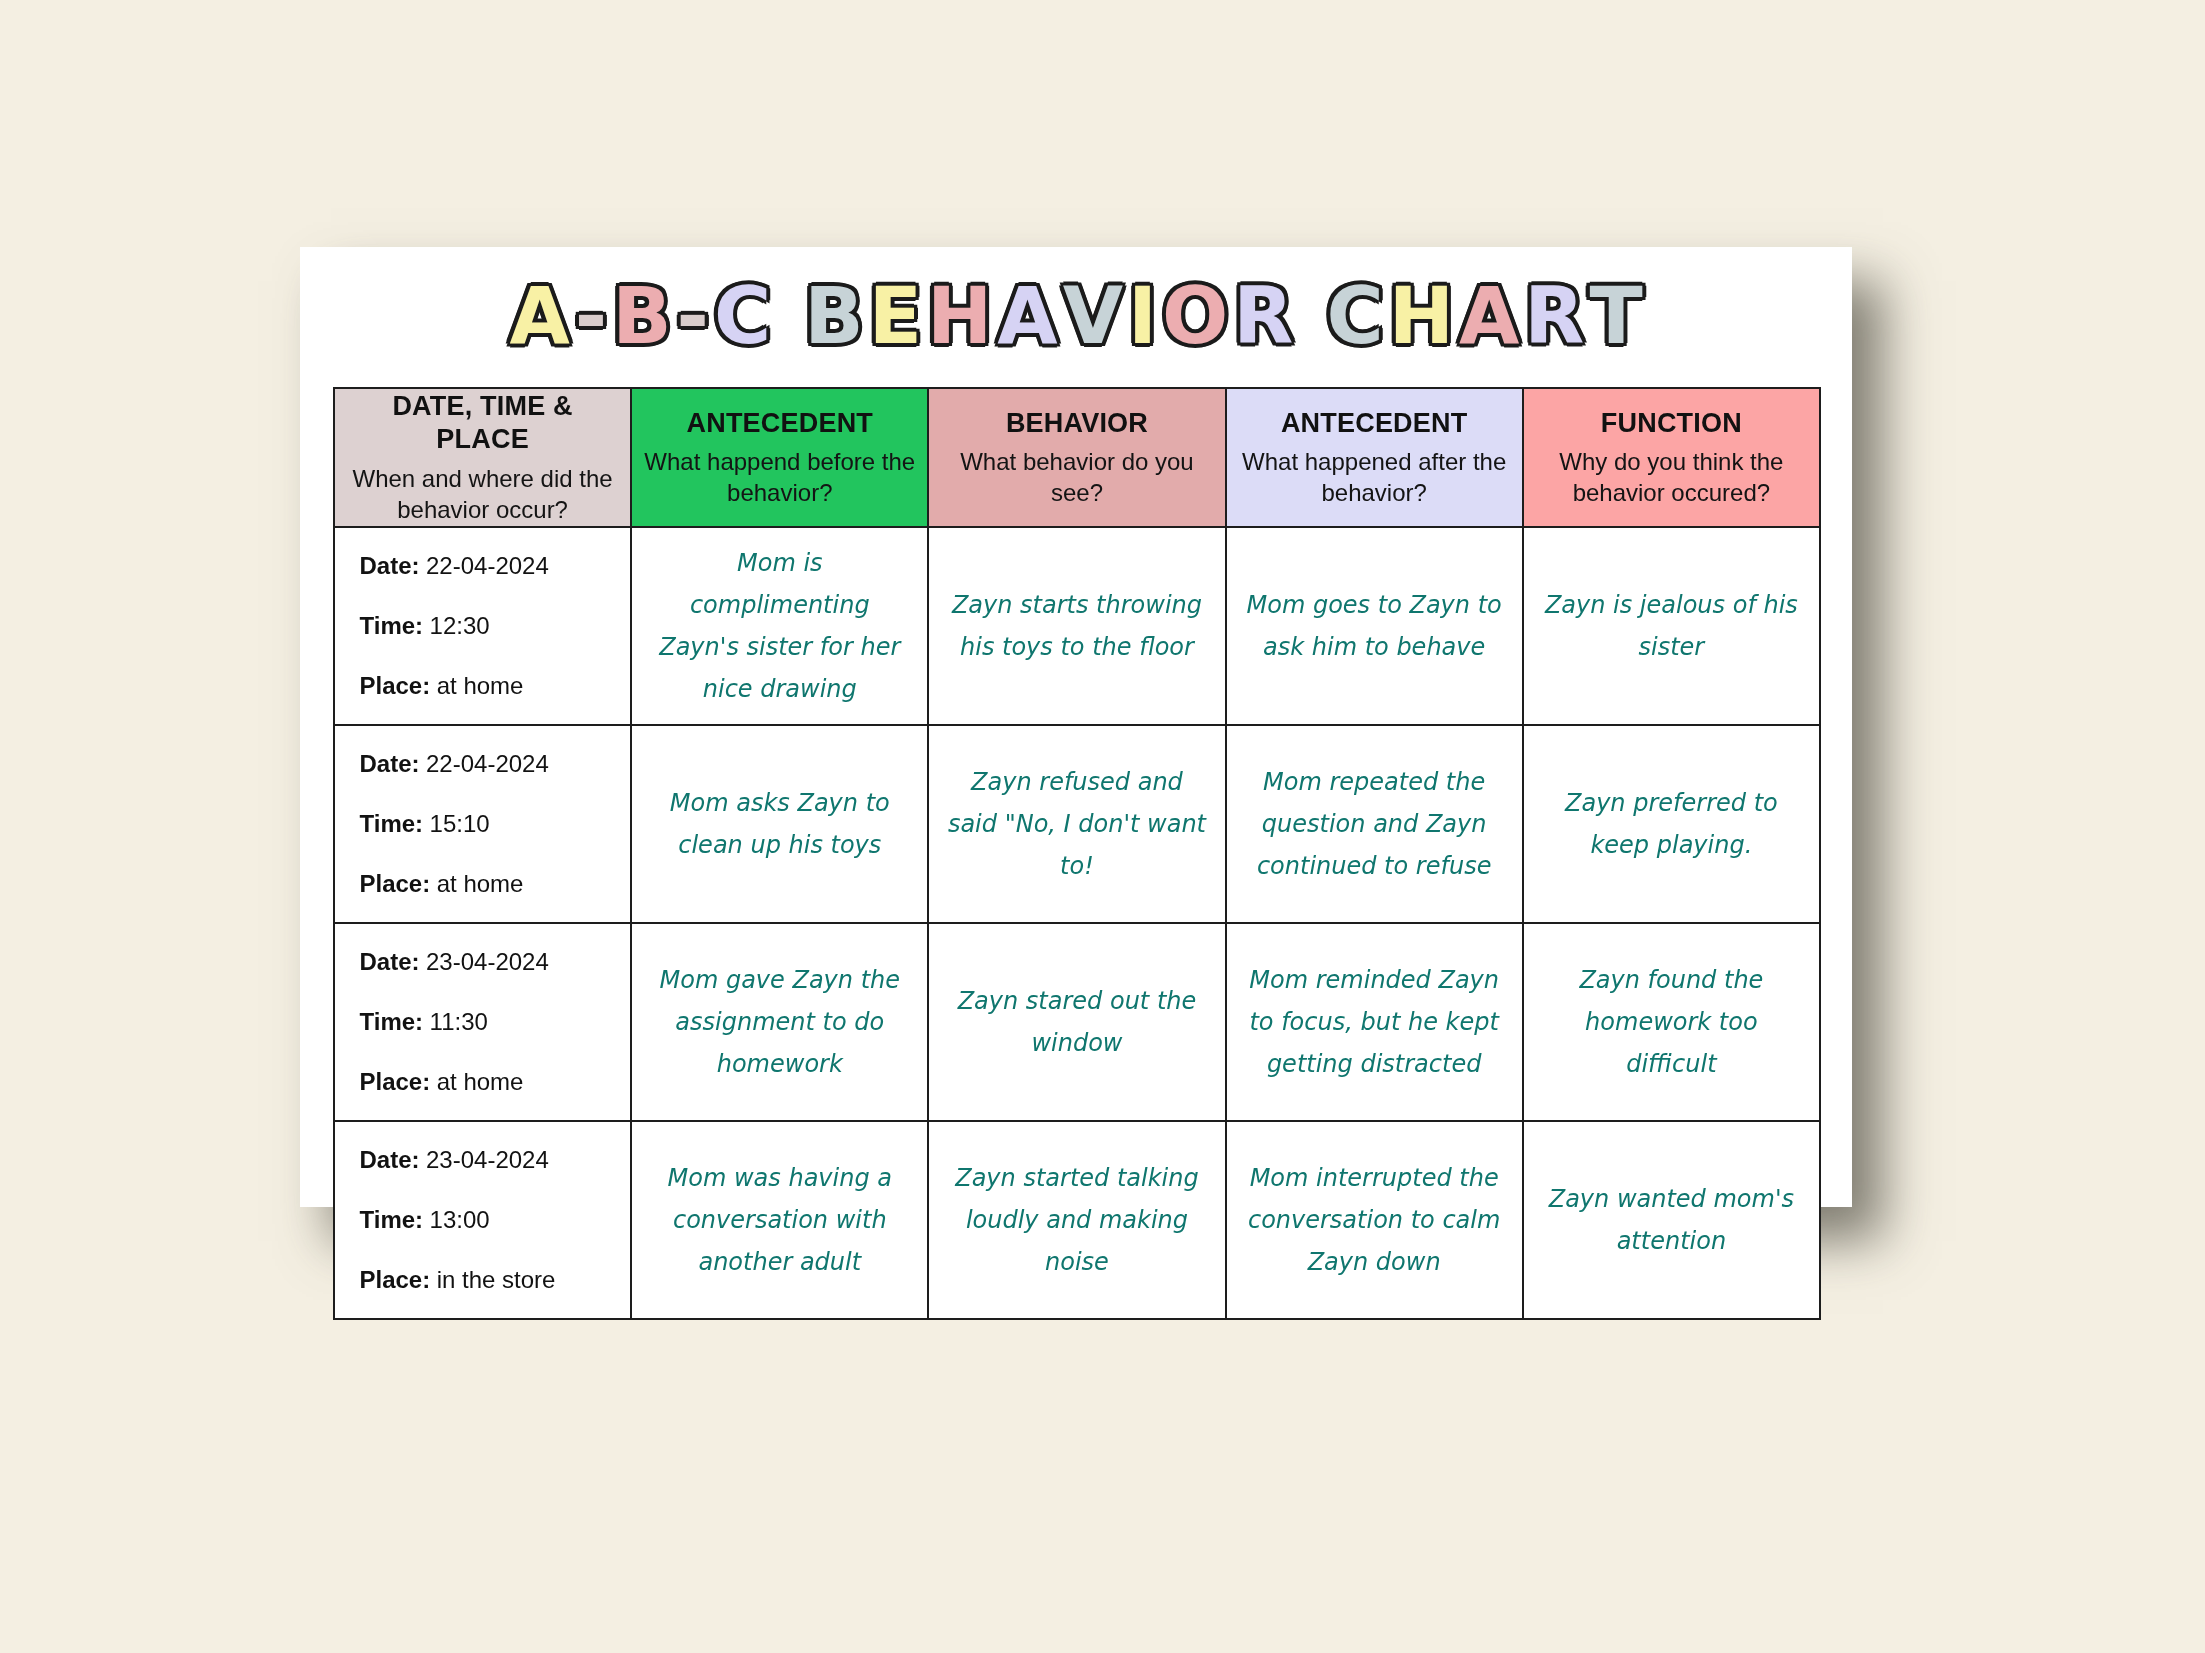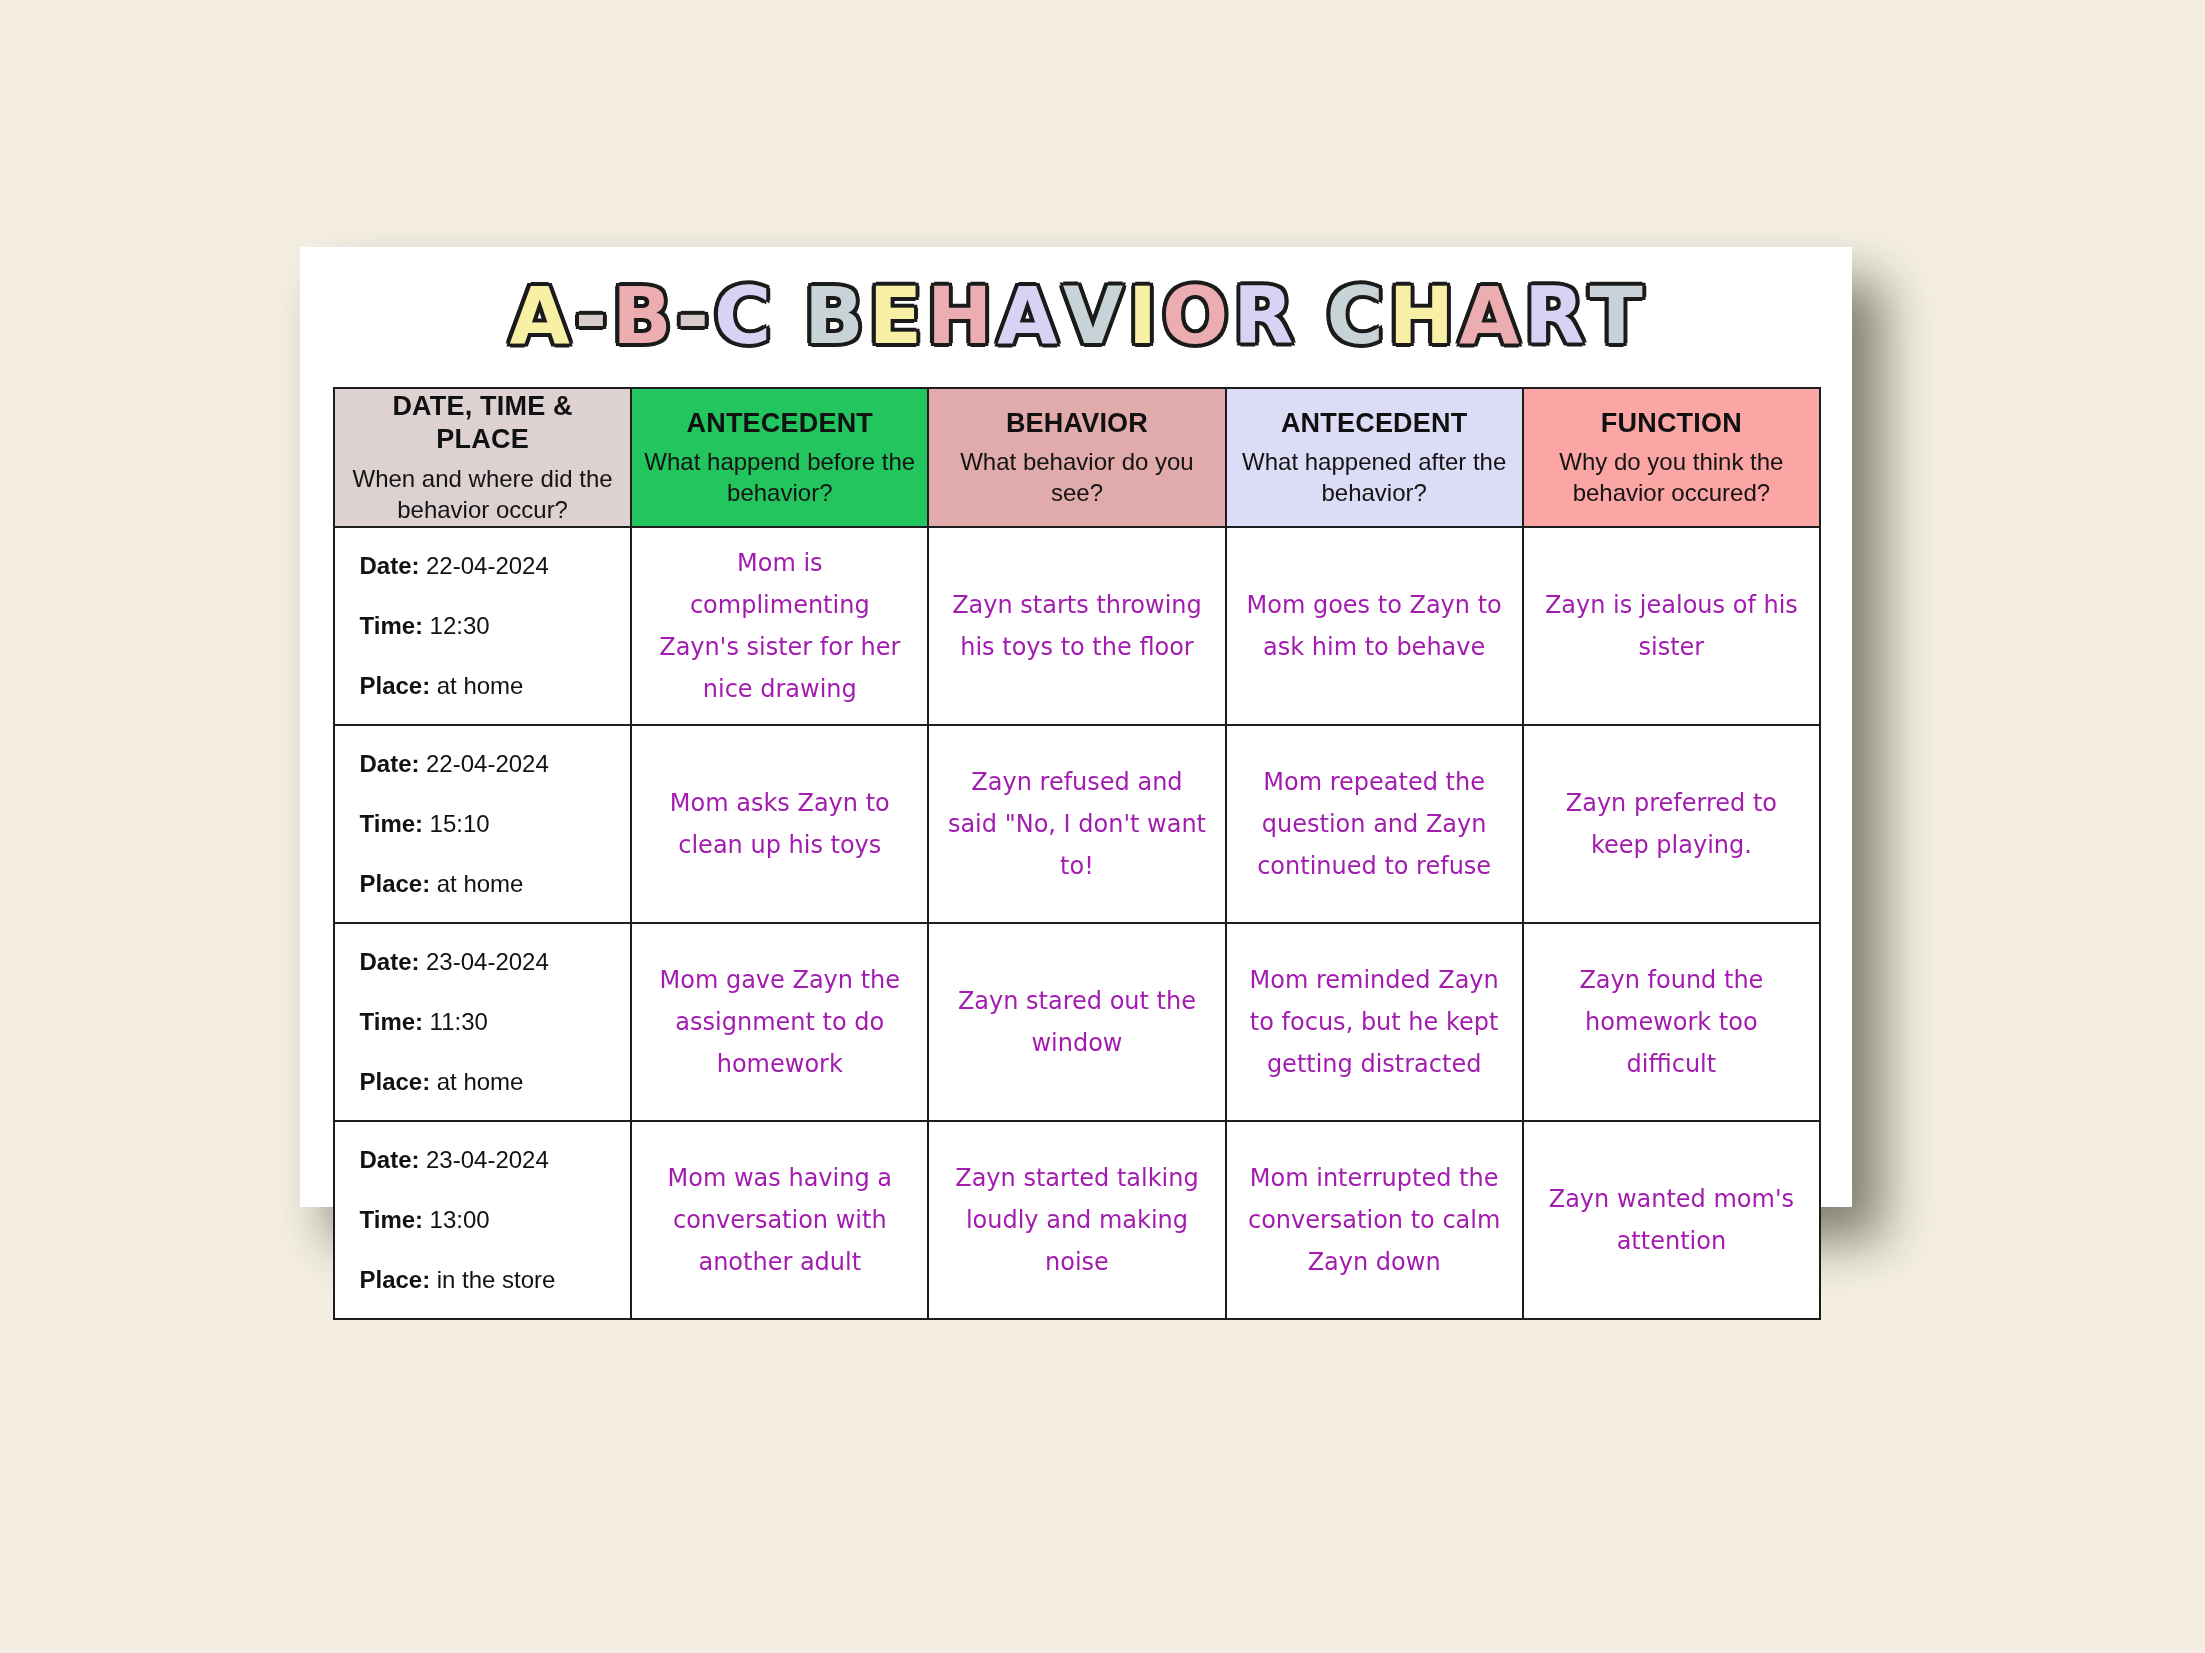--- a/index.html
+++ b/index.html
@@ -71,23 +71,24 @@
   .abc td { height: 198px; vertical-align: middle; background: #ffffff; }
   td.meta { padding-left: 24.5px; padding-right: 6.5px; }
   .meta .field { font-size: 24px; line-height: 1.25; color: #121212; }
   .meta .field + .field { margin-top: 30px; }
   .lbl { font-weight: bold; margin-top: 44px; }
   .val { margin-left: 6.5px; }
   td.note {
     text-align: center;
     padding: 0 18px;
     font-family: "DejaVu Sans", sans-serif;
+    font-style: italic;
     font-size: 24px;
     line-height: 1.75;
-    color: #a21caf;
+    color: #0f766e;
   }
 </style>
 </head>
 <body>
 
 <div class="card">
 
   <div class="title-row"><span class="title-letter" style="color: rgb(248, 241, 165);">A</span><span class="title-letter" style="color: rgb(217, 205, 204);">-</span><span class="title-letter" style="color: rgb(236, 173, 176);">B</span><span class="title-letter" style="color: rgb(217, 205, 204);">-</span><span class="title-letter" style="color: rgb(214, 211, 244);">C</span><span class="title-space"></span><span class="title-letter" style="color: rgb(199, 211, 215);">B</span><span class="title-letter" style="color: rgb(248, 241, 165);">E</span><span class="title-letter" style="color: rgb(236, 173, 176);">H</span><span class="title-letter" style="color: rgb(214, 211, 244);">A</span><span class="title-letter" style="color: rgb(199, 211, 215);">V</span><span class="title-letter" style="color: rgb(248, 241, 165);">I</span><span class="title-letter" style="color: rgb(236, 173, 176);">O</span><span class="title-letter" style="color: rgb(214, 211, 244);">R</span><span class="title-space"></span><span class="title-letter" style="color: rgb(199, 211, 215);">C</span><span class="title-letter" style="color: rgb(248, 241, 165);">H</span><span class="title-letter" style="color: rgb(236, 173, 176);">A</span><span class="title-letter" style="color: rgb(214, 211, 244);">R</span><span class="title-letter" style="color: rgb(199, 211, 215);">T</span></div>
 
   <table class="abc">

